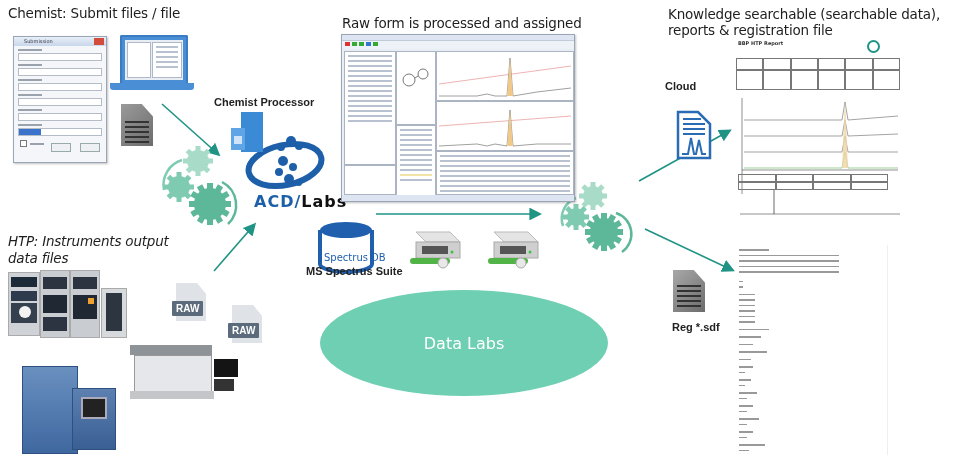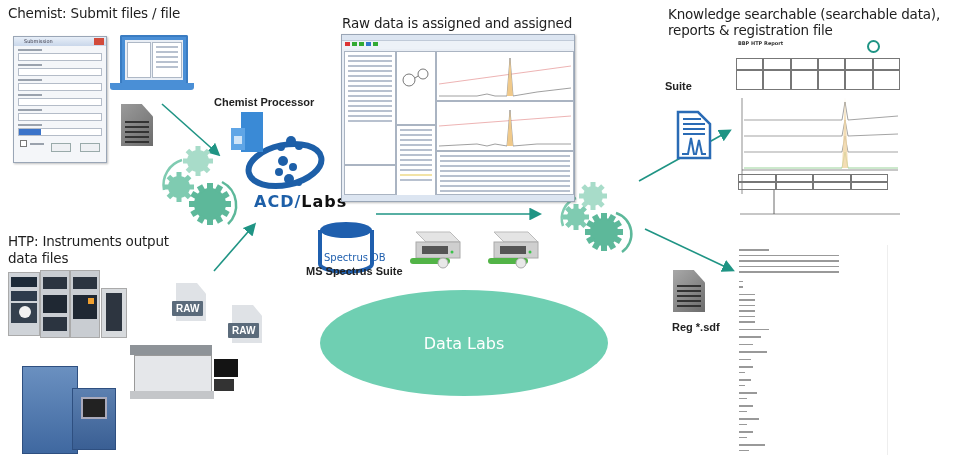--- a/index.html
+++ b/index.html
@@ -21,23 +21,23 @@
   .sw-panel { position:absolute; background:#fff; border:1px solid #aab4c2; }
   .tiny-line { height:2px; background:#b8c1cf; margin:3px 3px; }
   .tbl-row { display:flex; }
   .tbl-cell { flex:1; border:1px solid #777; height:10px; }
   .sdf-line { height:1.5px; background:#999; margin:4px 0 0 4px; }
 </style>
 </head>
 <body>
 
 <div class="abs heading" style="left:8px;top:5px;">Chemist: Submit files / file</div>
-<div class="abs heading" style="left:8px;top:233px;">HTP: Instruments output</div>
-<div class="abs heading" style="left:8px;top:250px;">data files</div>
-<div class="abs heading" style="left:342px;top:15px;">Raw data is assigned and assigned</div>
+<div class="abs heading" style="left:8px;top:233px;font-style:italic;">HTP: Instruments output</div>
+<div class="abs heading" style="left:8px;top:250px;font-style:italic;">data files</div>
+<div class="abs heading" style="left:342px;top:15px;">Raw form is processed and assigned</div>
 <div class="abs heading" style="left:668px;top:6px;">Knowledge searchable (searchable data),</div>
 <div class="abs heading" style="left:668px;top:22px;">reports &amp; registration file</div>
 
 <div class="abs win" style="left:13px;top:36px;width:92px;height:125px;">
   <div class="win-title">
     <span style="position:absolute;left:10px;top:1px;font-size:5px;color:#334;">Submission</span>
     <div class="win-close"></div>
   </div>
   <div class="lbl"></div>
   <div class="fld"></div>
@@ -246,21 +246,21 @@
     <rect x="3" y="24" width="8" height="8" fill="#fff" opacity="0.7"></rect>
   </g>
 </svg>
 
 <div class="abs label-bold" style="left:214px;top:96px;">Chemist Processor</div>
 <div class="abs" style="left:254px;top:192px;font-family:'DejaVu Sans', sans-serif;font-weight:bold;font-size:16px;letter-spacing:1px;">
   <span style="color:#1d5fa8;">ACD</span><span style="color:#1d5fa8;">/</span><span style="color:#111;">Labs</span>
 </div>
 <div class="abs" style="left:324px;top:252px;font-size:10px;color:#1f5fae;font-family:'DejaVu Sans', sans-serif;">Spectrus DB</div>
 <div class="abs label-bold" style="left:306px;top:265px;">MS Spectrus Suite</div>
-<div class="abs label-bold" style="left:665px;top:80px;">Suite</div>
+<div class="abs label-bold" style="left:665px;top:80px;">Cloud</div>
 <div class="abs label-bold" style="left:672px;top:321px;">Reg *.sdf</div>
 
 <div class="abs" style="left:673px;top:270px;width:32px;height:42px;background:linear-gradient(135deg,#a8a8a8,#6c6c6c);clip-path:polygon(0 0,65% 0,100% 30%,100% 100%,0 100%);">
   <div style="padding-top:12px;">
     <div class="doc-line" style="background:#333;"></div>
       <div class="doc-line" style="background:#333;"></div>
       <div class="doc-line" style="background:#333;"></div>
       <div class="doc-line" style="background:#333;"></div>
       <div class="doc-line" style="background:#333;"></div>
   </div>

